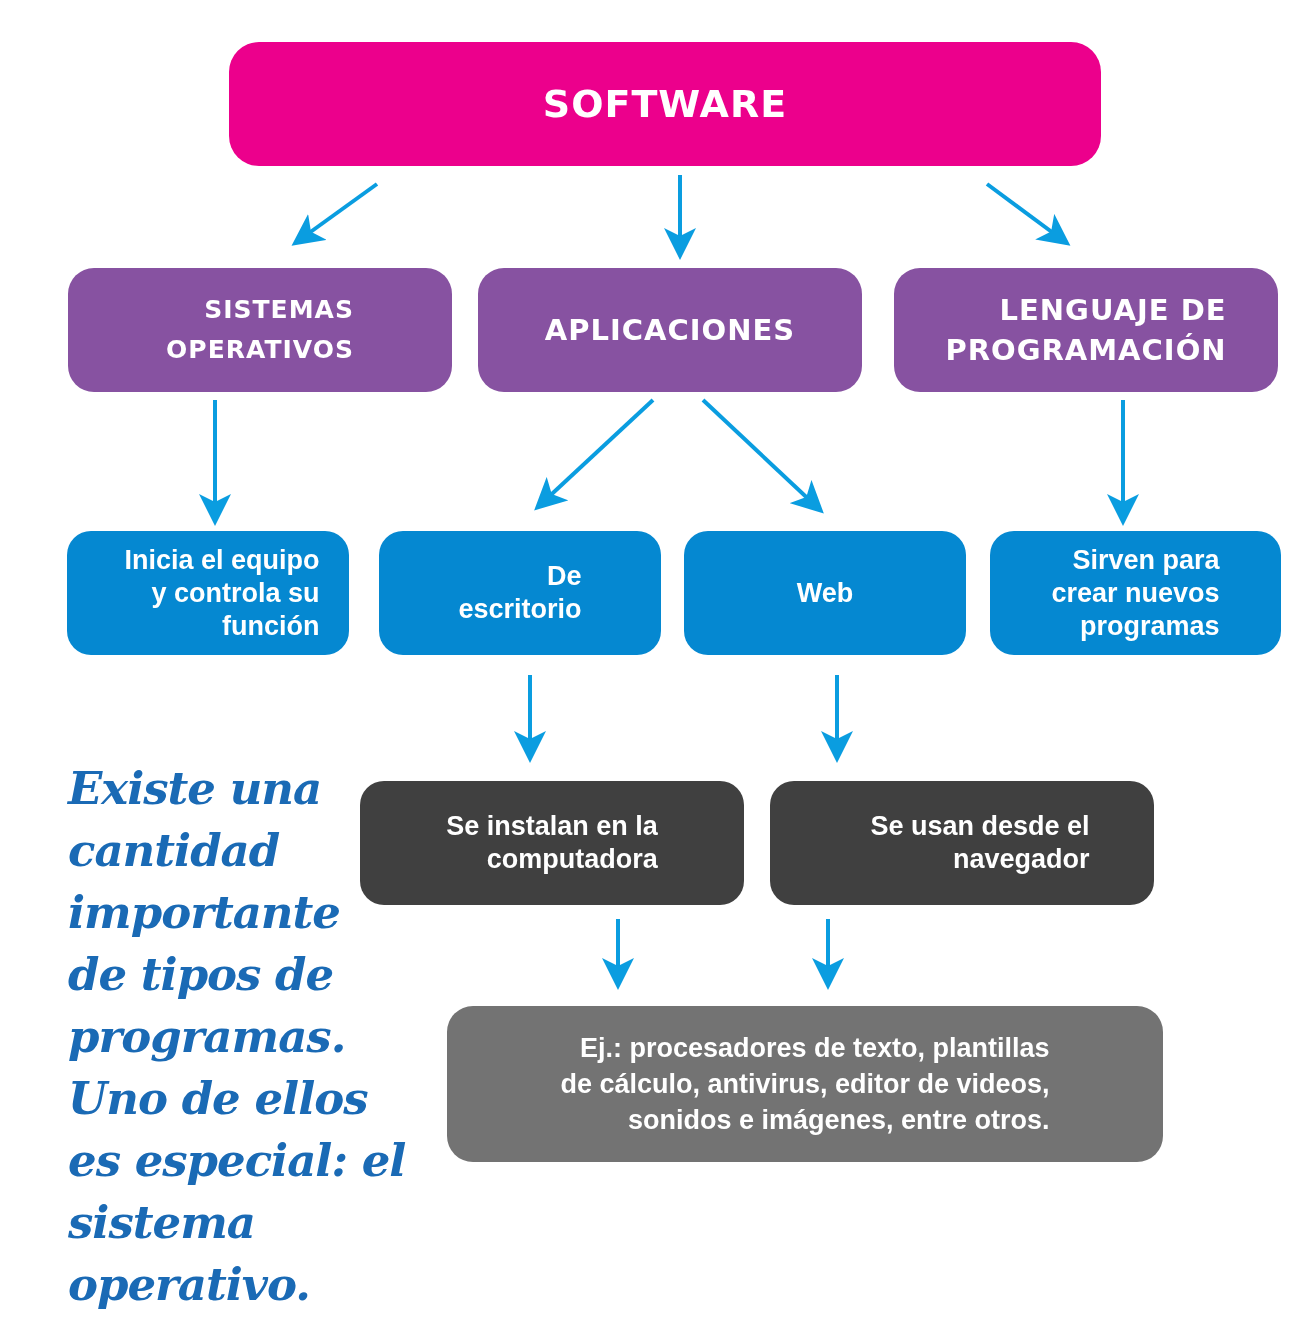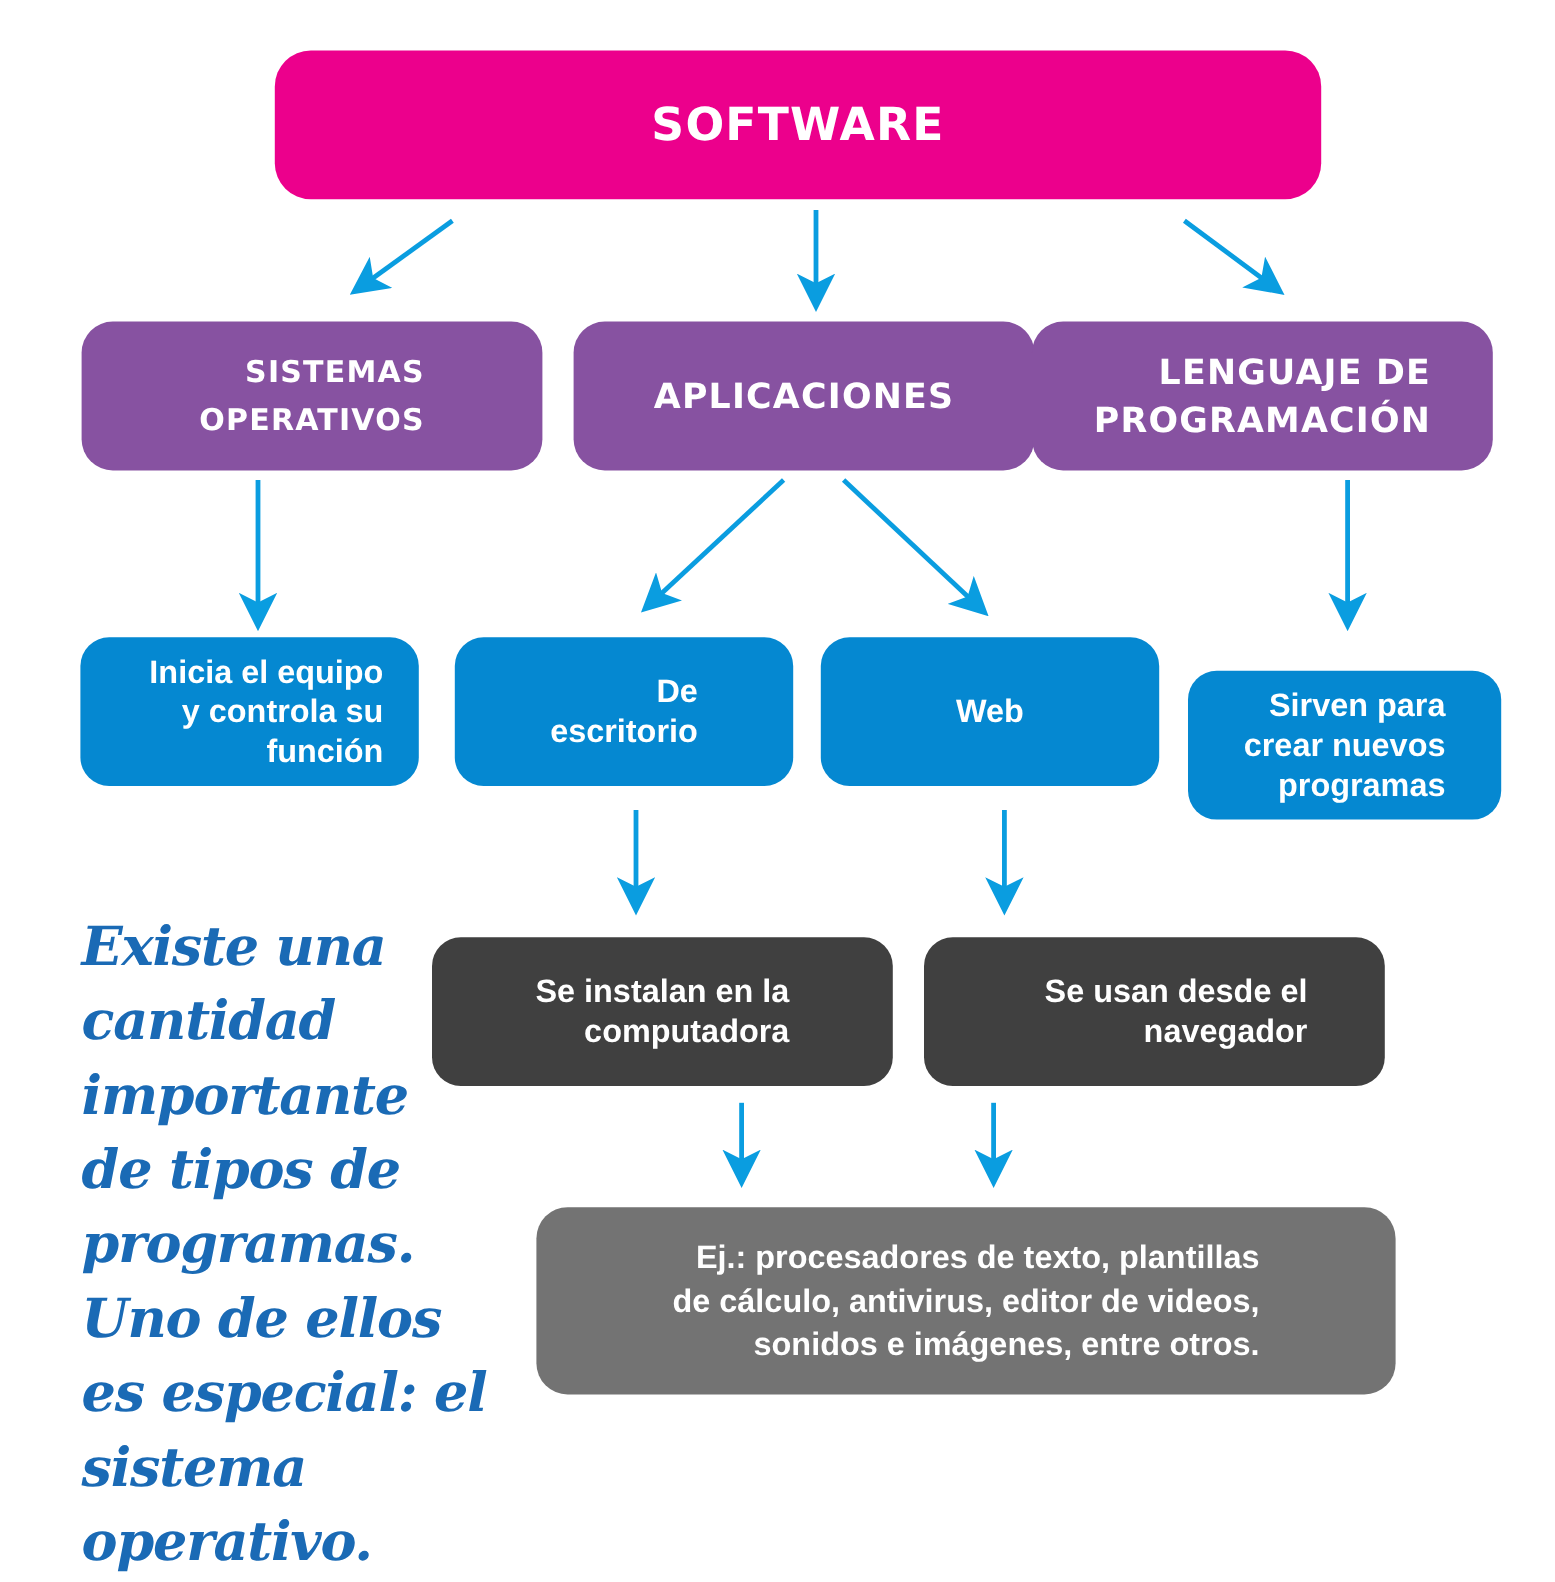--- a/index.html
+++ b/index.html
@@ -56,38 +56,38 @@
   <span>SOFTWARE</span>
 </div>
 
 <div class="box purple title-box" style="left:68px;top:268px;width:384px;height:124px;font-size:25px;line-height:40px;">
   <span>SISTEMAS
 OPERATIVOS</span>
 </div>
 <div class="box purple title-box" style="left:478px;top:268px;width:384px;height:124px;font-size:29px;">
   <span>APLICACIONES</span>
 </div>
-<div class="box purple title-box" style="left:860px;top:268px;width:384px;height:124px;font-size:29px;line-height:40px;">
+<div class="box purple title-box" style="left:894px;top:268px;width:384px;height:124px;font-size:29px;line-height:40px;">
   <span>LENGUAJE DE
 PROGRAMACIÓN</span>
 </div>
 
 <div class="box blue sub-box" style="left:67px;top:531px;width:282px;height:124px;font-size:27px;line-height:33px;padding-left:28px;">
   <span>Inicia el equipo
 y controla su
 función</span>
 </div>
 <div class="box blue sub-box" style="left:379px;top:531px;width:282px;height:124px;font-size:27px;line-height:33px;">
   <span>De
 escritorio</span>
 </div>
 <div class="box blue sub-box" style="left:684px;top:531px;width:282px;height:124px;font-size:27px;line-height:33px;">
   <span>Web</span>
 </div>
-<div class="box blue sub-box" style="left:990px;top:531px;width:261px;height:124px;font-size:27px;line-height:33px;margin-top:28px;">
+<div class="box blue sub-box" style="left:990px;top:531px;width:291px;height:124px;font-size:27px;line-height:33px;">
   <span>Sirven para
 crear nuevos
 programas</span>
 </div>
 
 <div class="box teal sub-box" style="left:360px;top:781px;width:384px;height:124px;font-size:27px;line-height:33px;">
   <span>Se instalan en la
 computadora</span>
 </div>
 <div class="box teal sub-box" style="left:770px;top:781px;width:384px;height:124px;font-size:27px;line-height:33px;padding-left:36px;">

